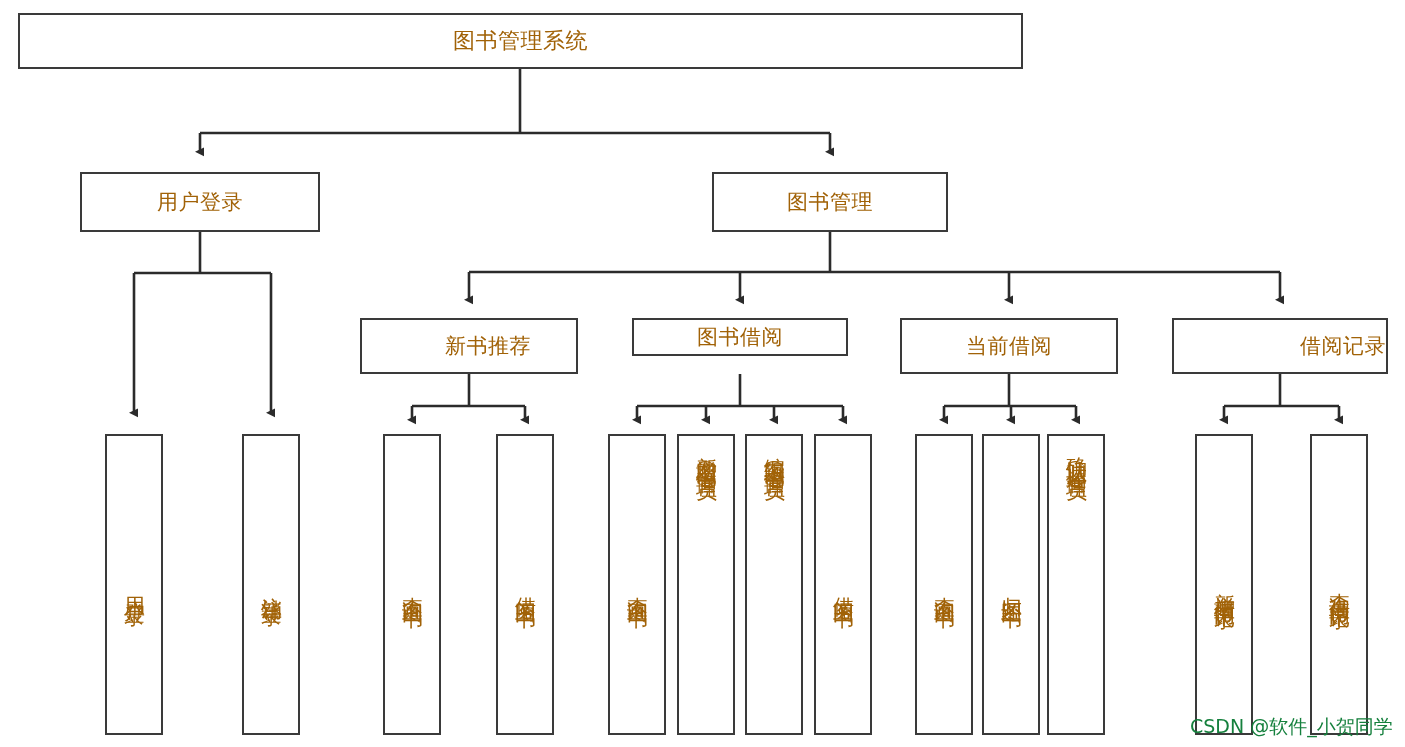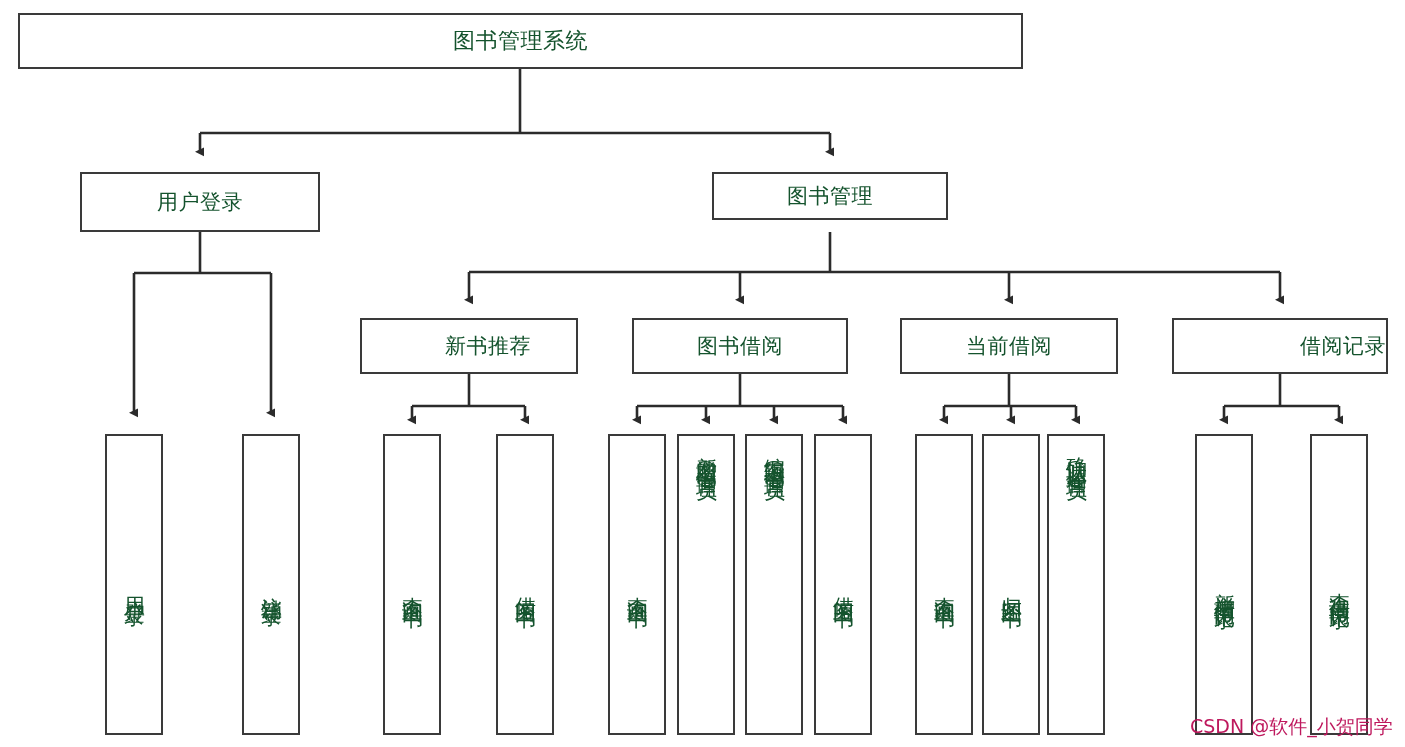--- a/index.html
+++ b/index.html
@@ -27,21 +27,21 @@
     pointer-events: none;
   }
   .node {
     position: absolute;
     box-sizing: border-box;
     background: #ffffff;
     border: 2px solid #3a3a3a;
     display: flex;
     align-items: center;
     justify-content: center;
-    color: #14532d;
+    color: #a16207;
     z-index: 2;
   }
   .node .lbl {
     display: block;
     line-height: 1.08;
     letter-spacing: 0.5px;
   }
   
   .node.horiz .lbl {
     font-size: 21px;
@@ -60,21 +60,21 @@
   .node.vert .lbl {
     writing-mode: vertical-rl;
     text-orientation: upright;
     font-size: 21px;
     line-height: 1.0;
     letter-spacing: 3.5px;
     white-space: nowrap;
   }
   .watermark {
     position: absolute;
-    color: #be185d;
+    color: #15803d;
     font-size: 19px;
     white-space: nowrap;
     z-index: 5;
     font-family: "DejaVu Sans", "Liberation Sans", sans-serif;
   }
 </style>
 </head>
 <body>
 
 <div id="canvas">
@@ -129,28 +129,28 @@
     </g>
   </svg>
 
   <div class="node horiz root" style="left:18px; top:13px; width:1005px; height:56px;">
     <span class="lbl">图书管理系统</span>
   </div>
 
   <div class="node horiz" style="left:80px; top:172px; width:240px; height:60px;">
     <span class="lbl">用户登录</span>
   </div>
-  <div class="node horiz" style="left:712px; top:172px; width:236px; height:48px;">
+  <div class="node horiz" style="left:712px; top:172px; width:236px; height:60px;">
     <span class="lbl">图书管理</span>
   </div>
 
   <div class="node horiz" style="left:360px; top:318px; width:218px; height:56px;padding-left:38px;">
     <span class="lbl">新书推荐</span>
   </div>
-  <div class="node horiz" style="left:632px; top:318px; width:216px; height:56px;">
+  <div class="node horiz" style="left:632px; top:318px; width:216px; height:38px;">
     <span class="lbl">图书借阅</span>
   </div>
   <div class="node horiz" style="left:900px; top:318px; width:218px; height:56px;text-align:center;">
     <span class="lbl">当前借阅</span>
   </div>
   <div class="node horiz" style="left:1172px; top:318px; width:216px; height:56px;justify-content:flex-end;">
     <span class="lbl">借阅记录</span>
   </div>
 
   <div class="node vert bottomish" style="left:105px; top:434px; width:58px; height:301px;">

